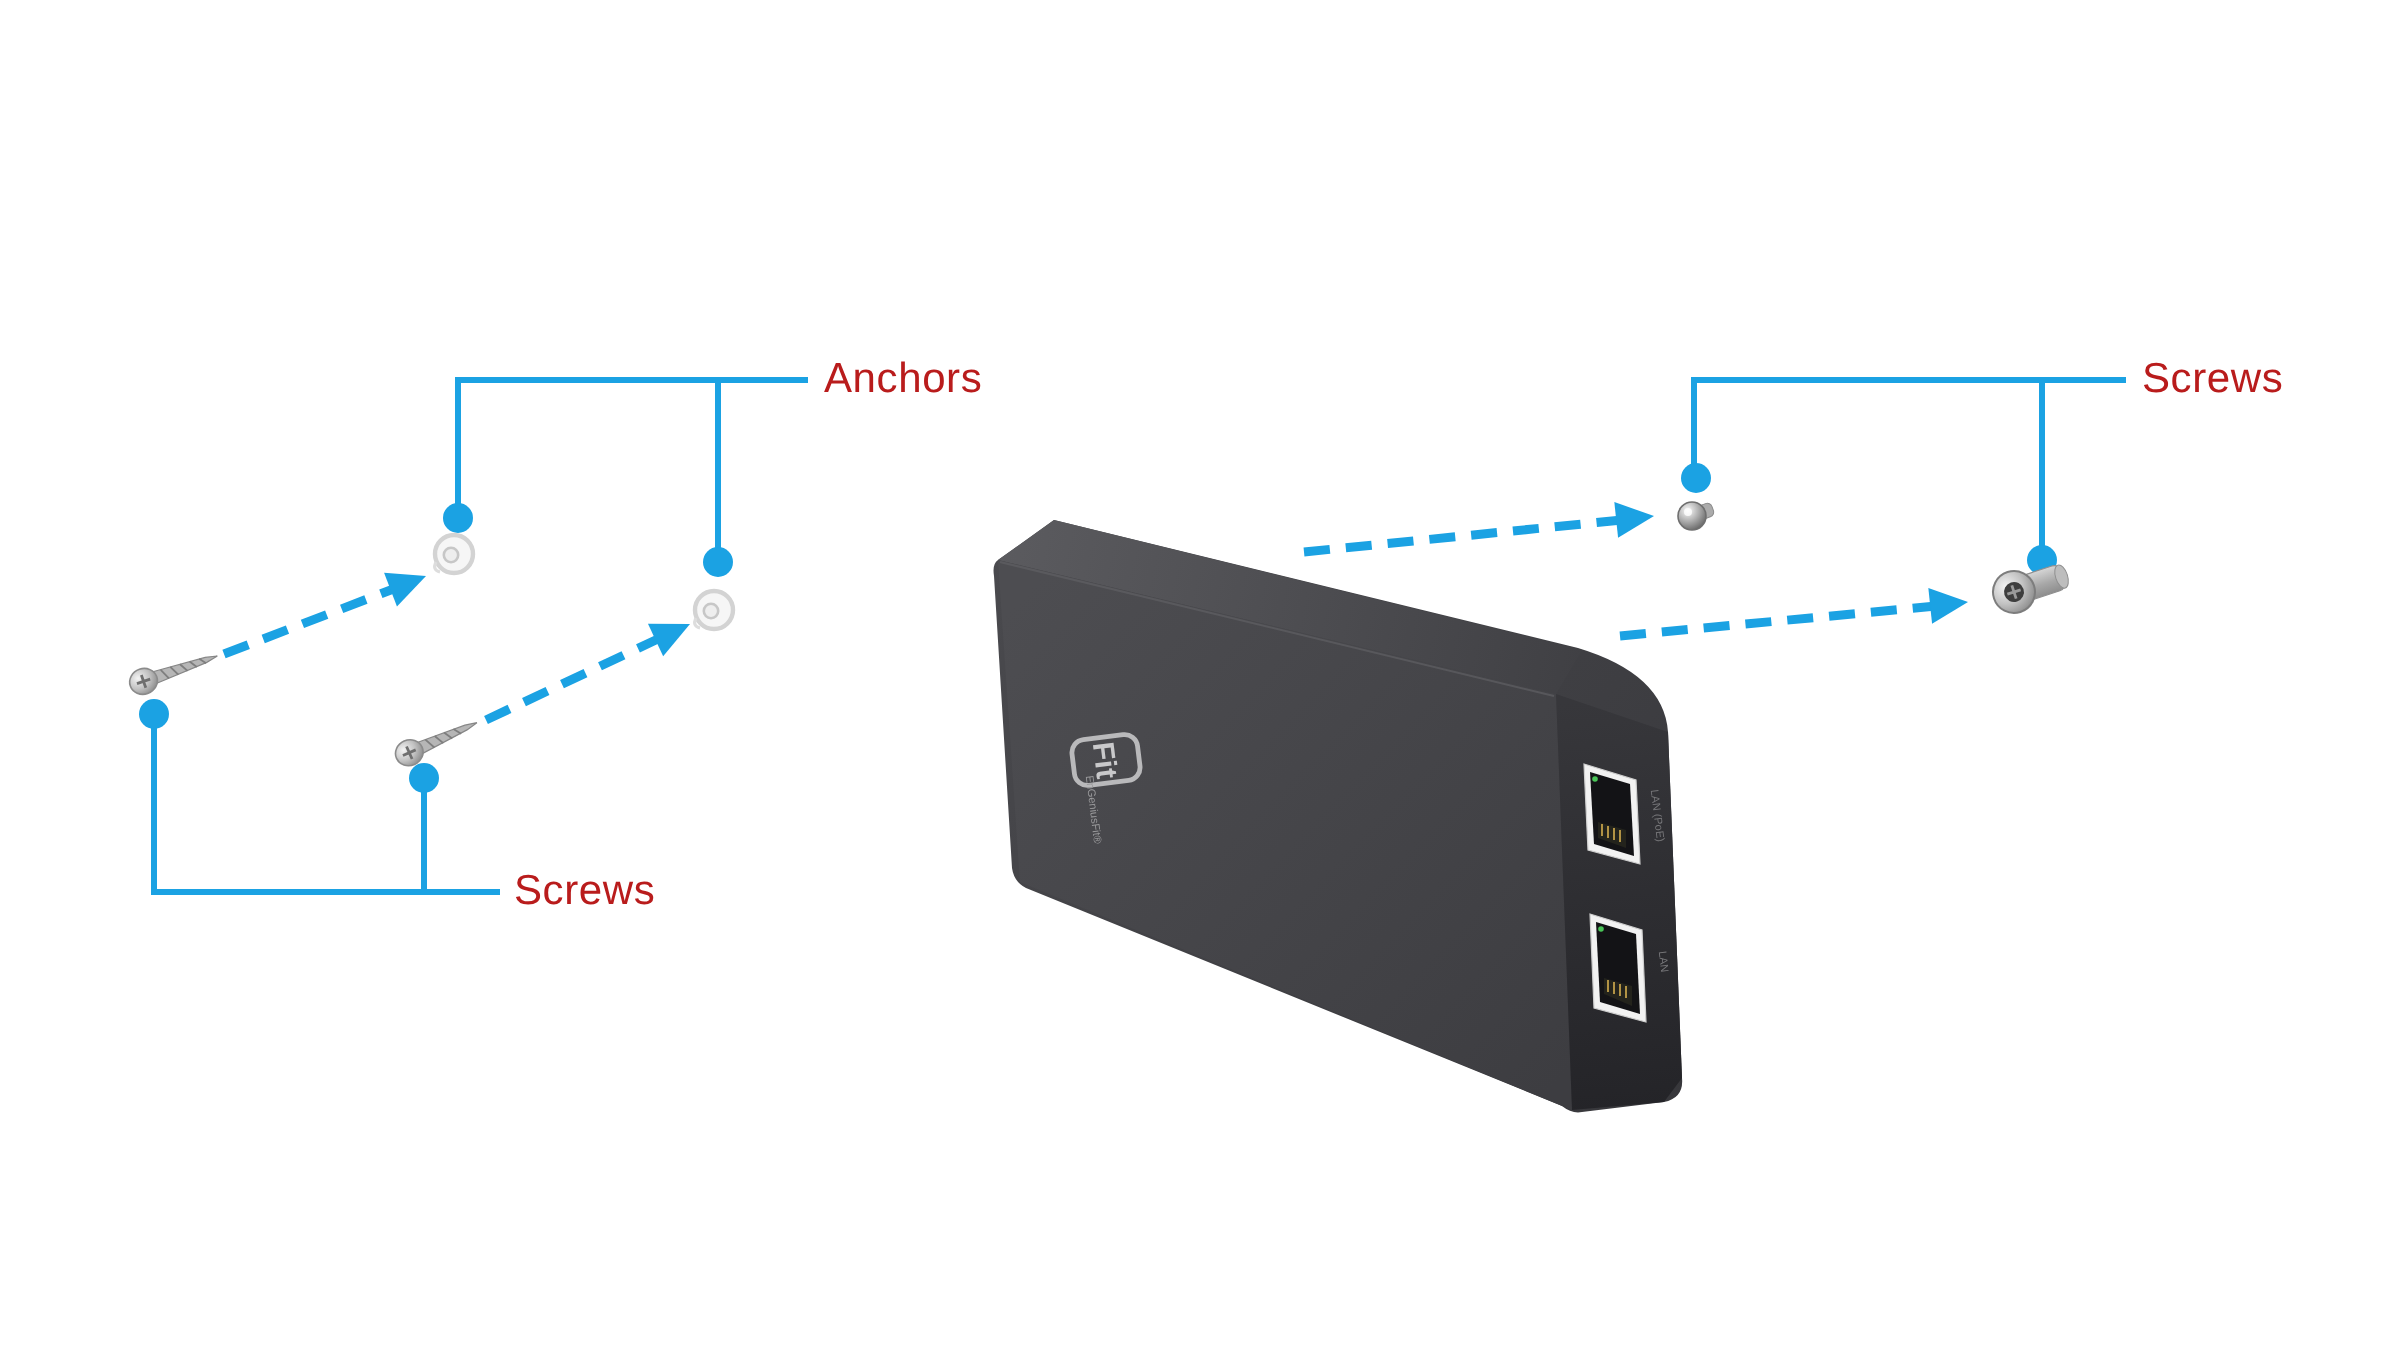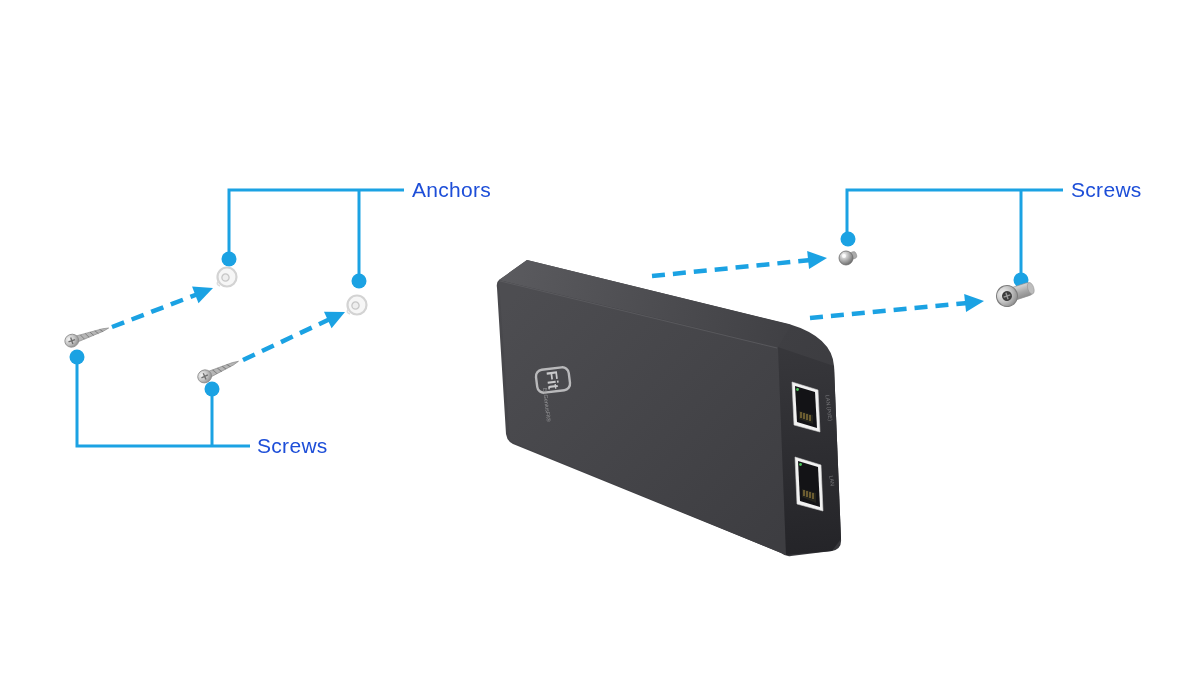--- a/index.html
+++ b/index.html
@@ -5,21 +5,21 @@
   html,body{margin:0;padding:0;background:#ffffff;}
   .stage{
     position:relative;width:1200px;height:675px;background:#ffffff;
     overflow:hidden;font-family:"Liberation Sans",sans-serif;
   }
   .stage svg{position:absolute;left:0;top:0;}
   .callout-label{
     position:absolute;
     font-family:"Liberation Sans",sans-serif;
     font-size:21px;font-weight:400;letter-spacing:.3px;
-    color:#1d4ed8;white-space:nowrap;line-height:24px;
+    color:#b91c1c;white-space:nowrap;line-height:24px;
   }
   #anchors-label{left:412px;top:178px;}
   #screws-left-label{left:257px;top:434px;}
   #screws-right-label{left:1071px;top:178px;}
 </style>
 </head>
 <body>
 
 <div class="stage">
 

